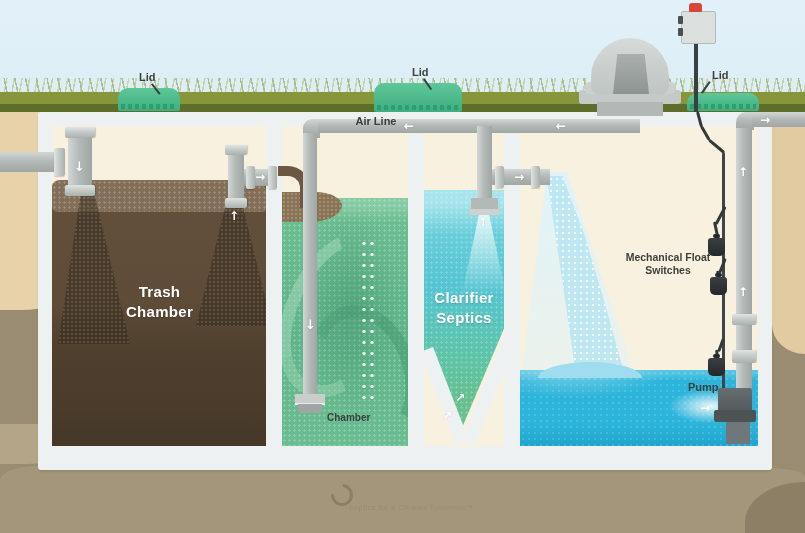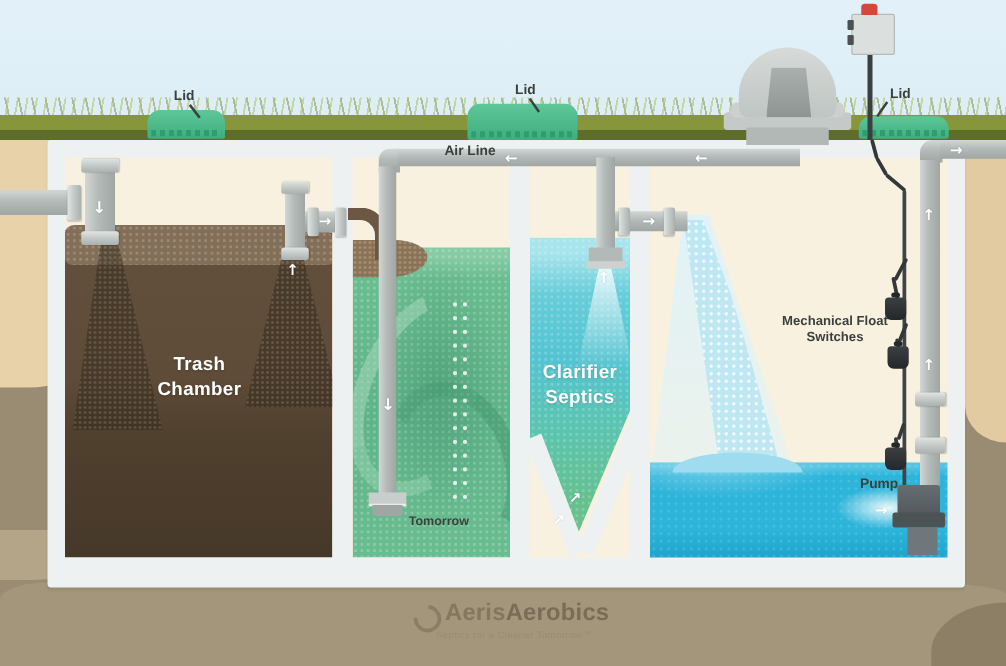--- a/index.html
+++ b/index.html
@@ -352,21 +352,20 @@
 
   <div class="abs sm-lbl" id="lbl-lid1">Lid</div>
   <div class="abs pointer" id="ptr-lid1"></div>
   <div class="abs sm-lbl" id="lbl-lid2">Lid</div>
   <div class="abs pointer" id="ptr-lid2"></div>
   <div class="abs sm-lbl" id="lbl-lid3">Lid</div>
   <div class="abs pointer" id="ptr-lid3"></div>
   <div class="abs sm-lbl" id="lbl-airline">Air Line</div>
   <div class="abs ch-lbl" id="lbl-trash">Trash Chamber</div>
   <div class="abs ch-lbl" id="lbl-clarifier">Clarifier Septics</div>
-  <div class="abs sm-lbl" id="lbl-diffuser">Tomorrow</div>
+  <div class="abs sm-lbl" id="lbl-diffuser">Chamber</div>
   <div class="abs sm-lbl" id="lbl-floats">Mechanical Float Switches</div>
   <div class="abs sm-lbl" id="lbl-pump">Pump</div>
 
   <div class="abs" id="logo-mark"></div>
-  <div class="abs" id="logo-text"><span class="b1">Aeris</span><span class="b2">Aerobics</span></div>
   <div class="abs" id="logo-tagline">Septics for a Cleaner Tomorrow™</div>
 
 </div>
 
 </body></html>

